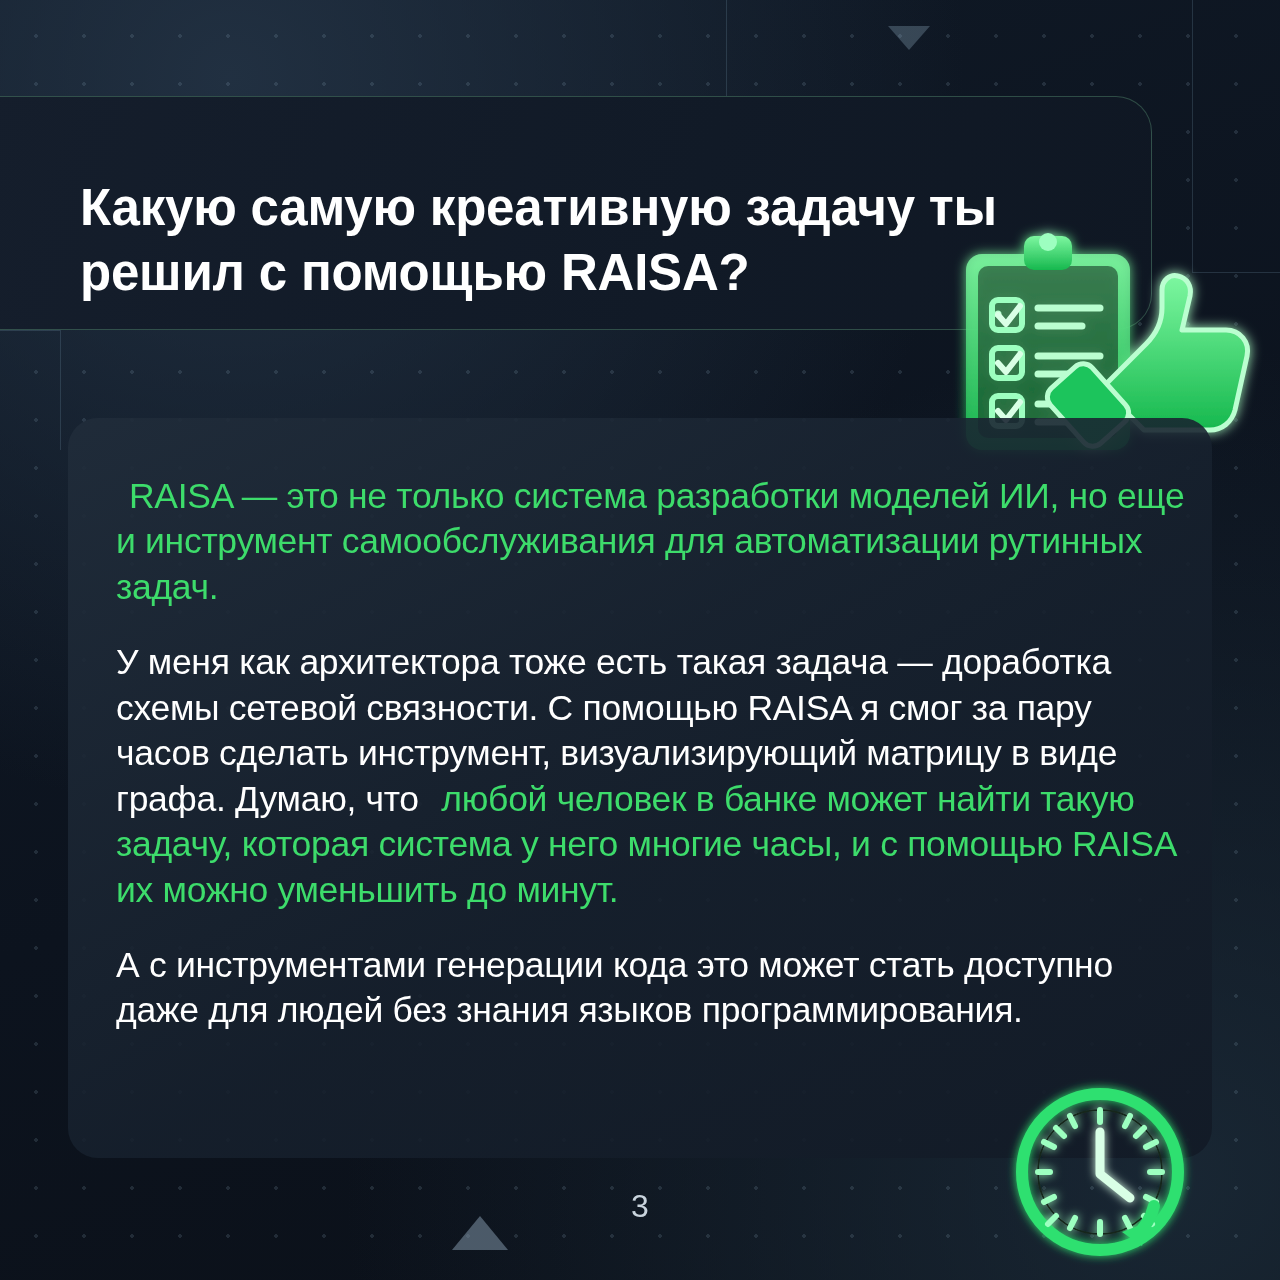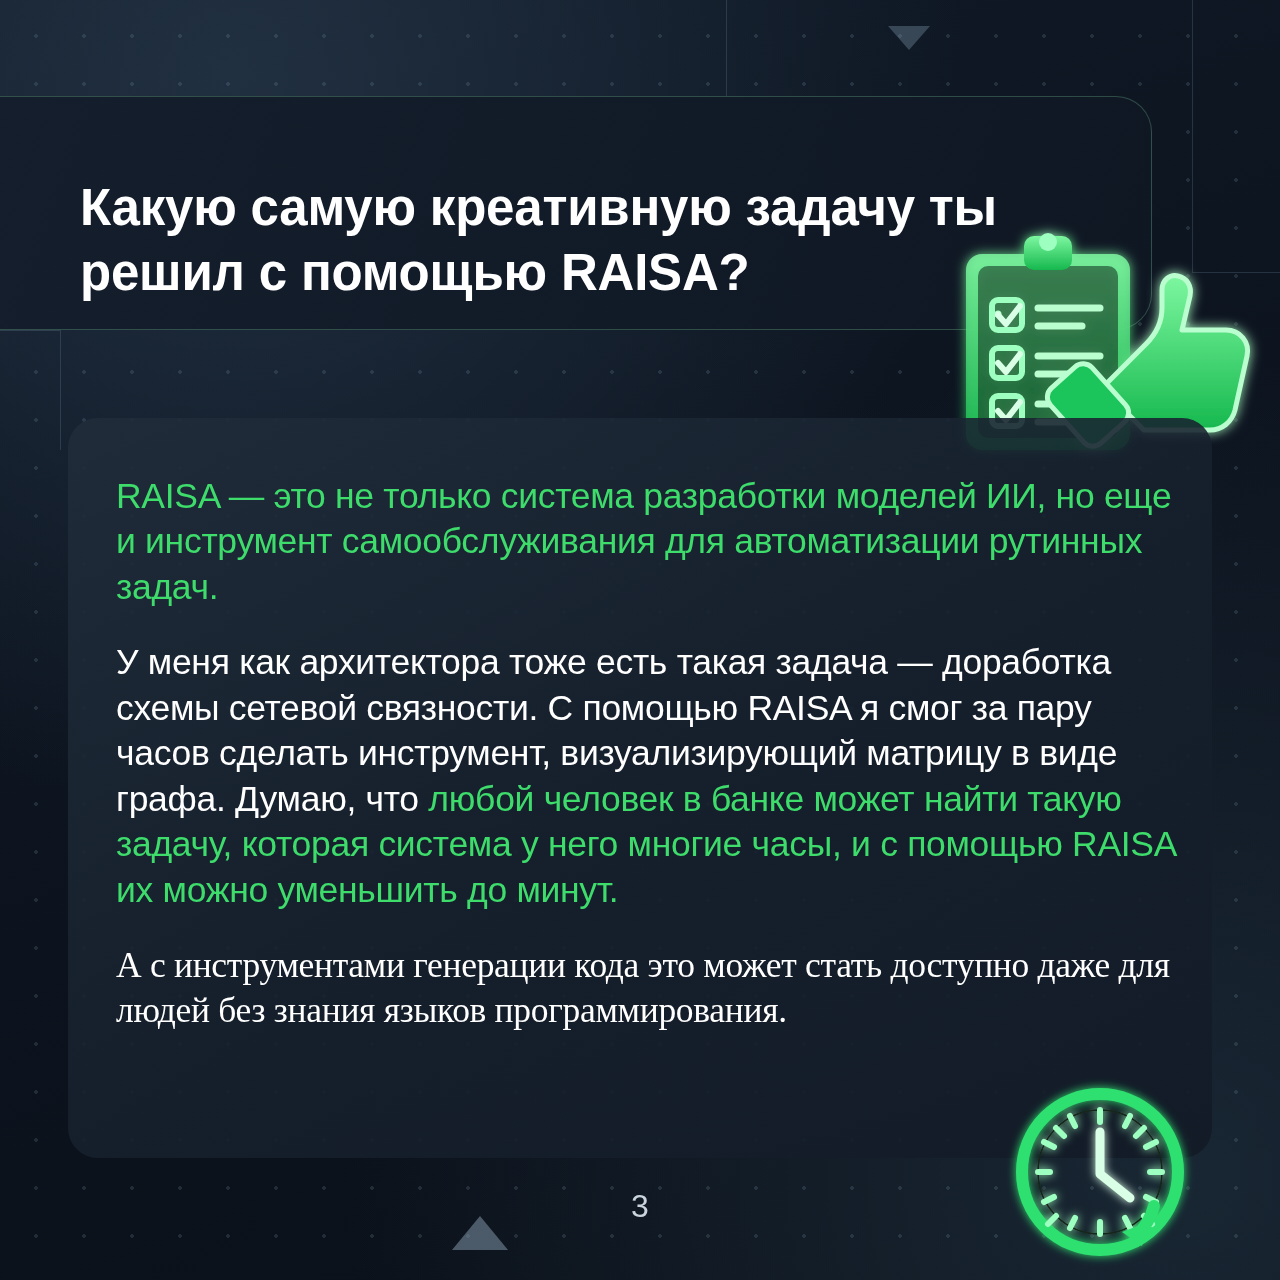--- a/index.html
+++ b/index.html
@@ -103,22 +103,22 @@
     position: absolute;
     left: 48px;
     top: 56px;
     width: 1070px;
     font-size: 35.5px;
     line-height: 1.28;
     color: #ffffff;
     letter-spacing: -0.3px;
   }
   .answer-body p { margin: 0 0 30px 0; }
-  .answer-body p:last-child { margin-bottom: 4px; font-family: Liberation Serif, serif; }
-  .hl { color: #3ddc6b; }
+  .answer-body p:last-child { margin-bottom: 4px; }
+  .hl { color: #3ddc6b; margin-left: 13px; }
 
   
   .page-num {
     position: absolute;
     left: 0; right: 0;
     top: 1188px;
     text-align: center;
     color: #c9d4dd;
     font-size: 32px;
   }

